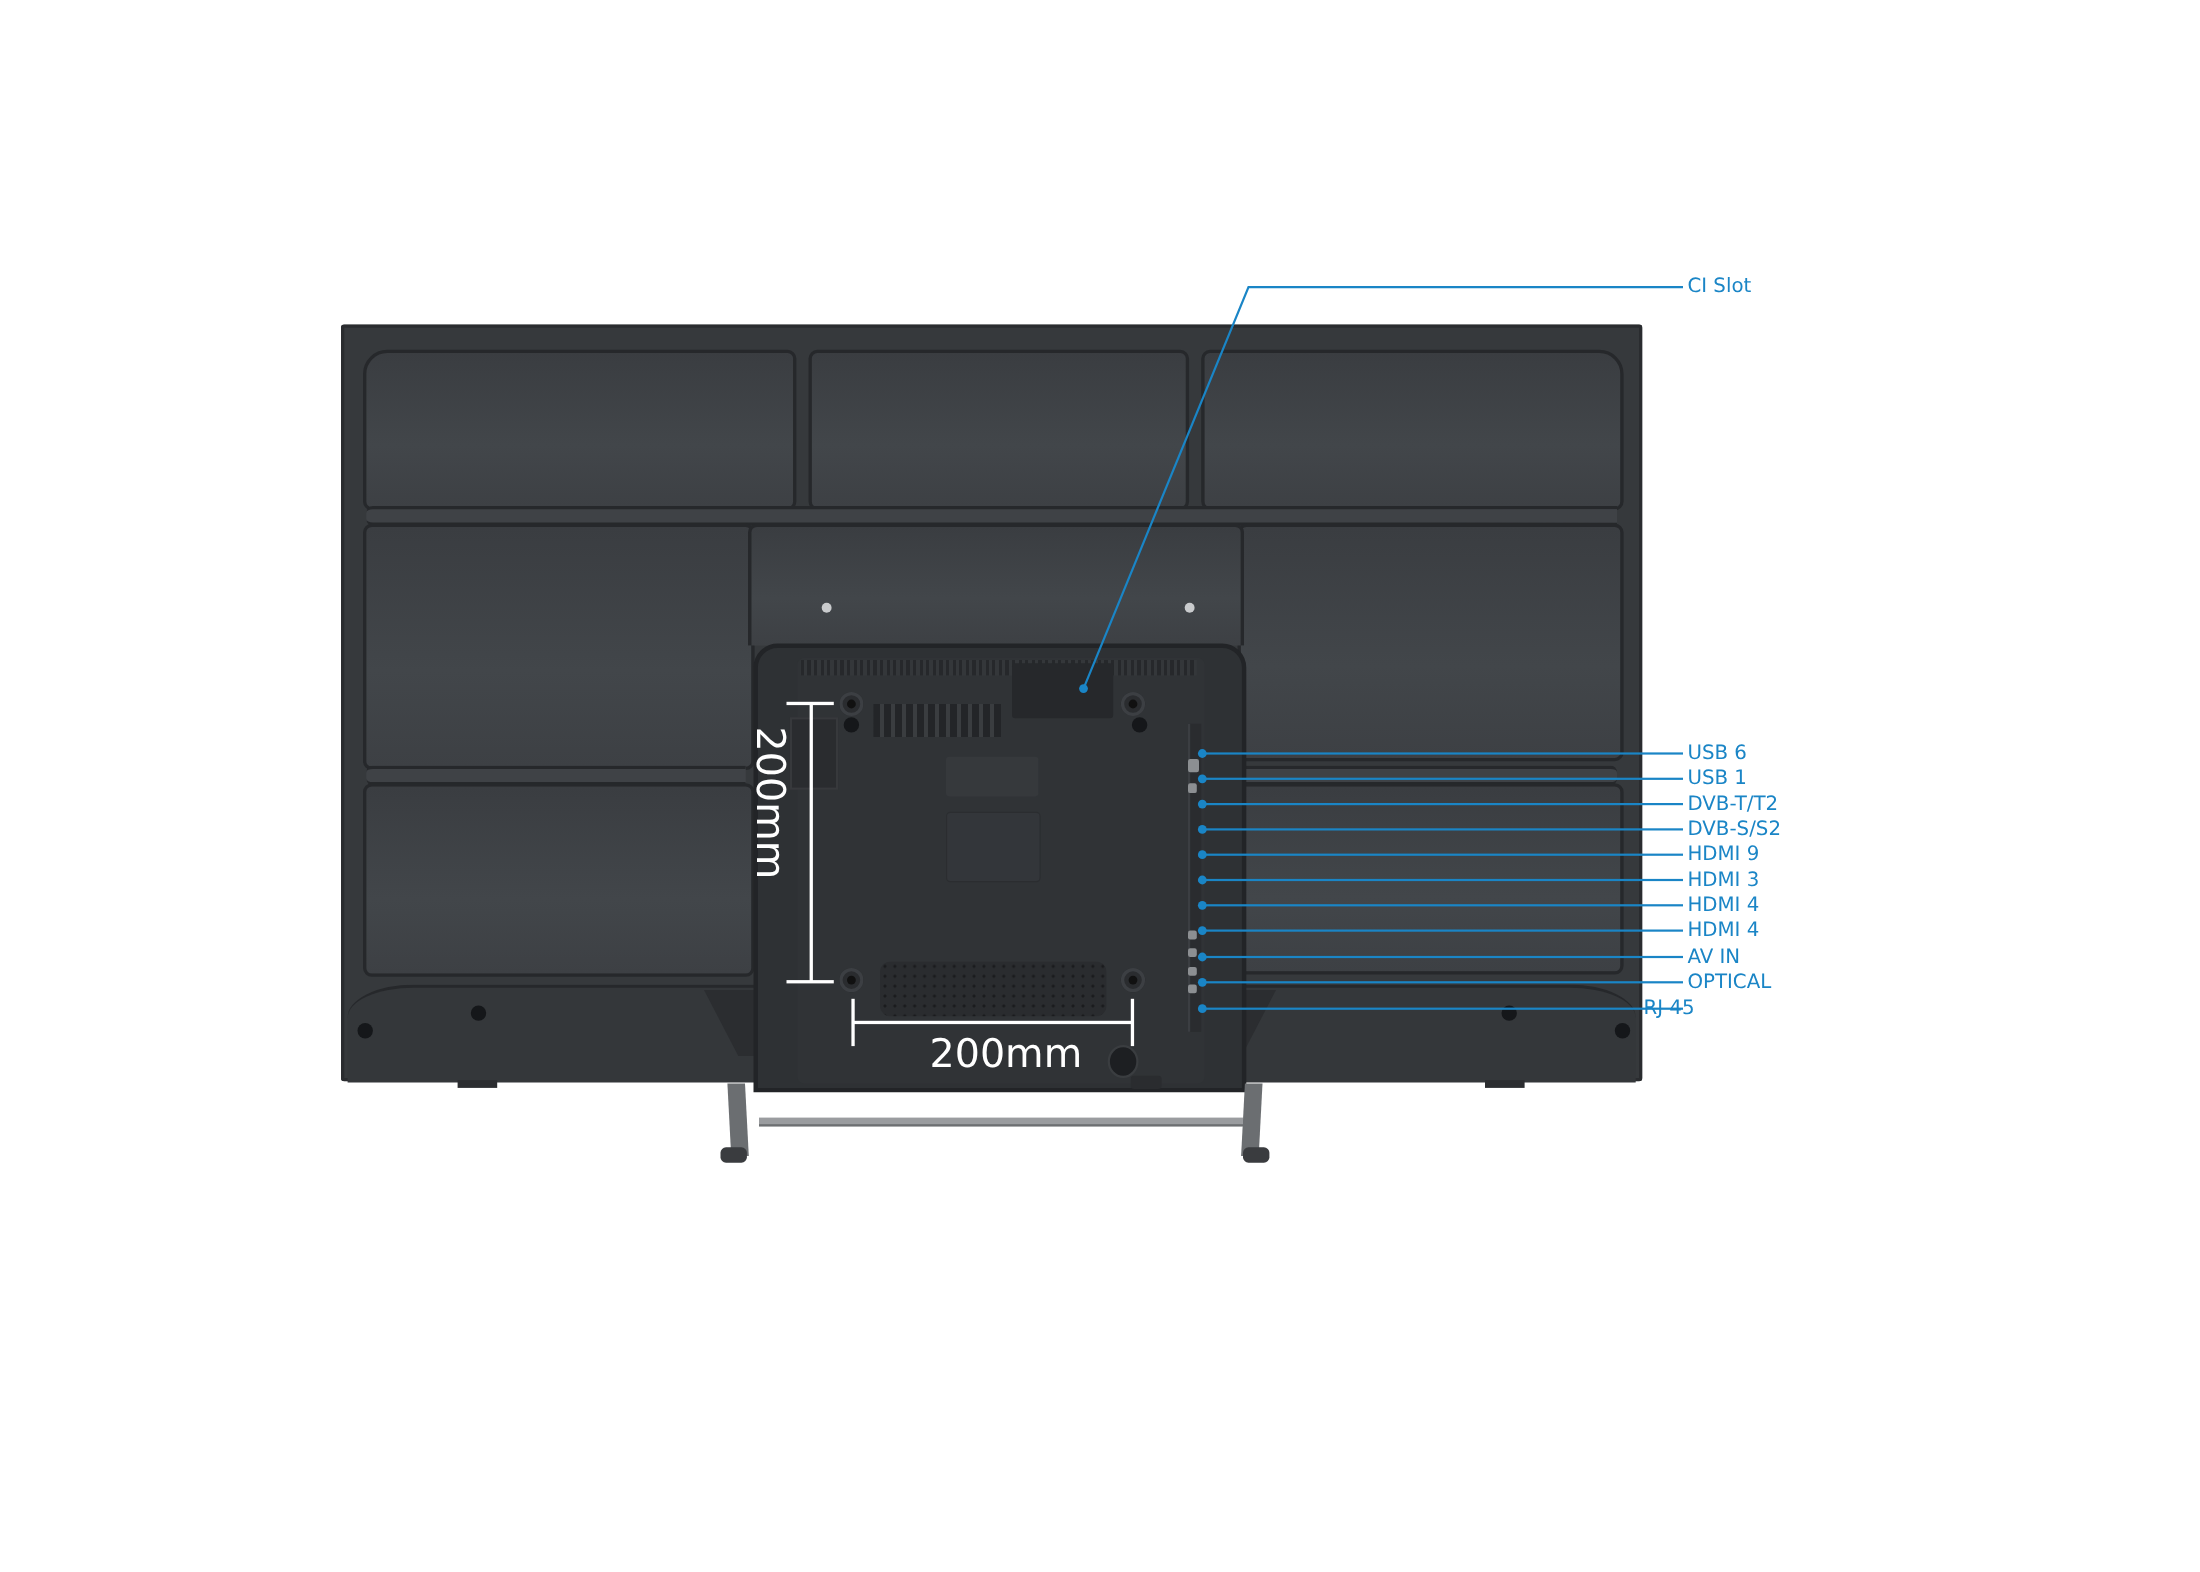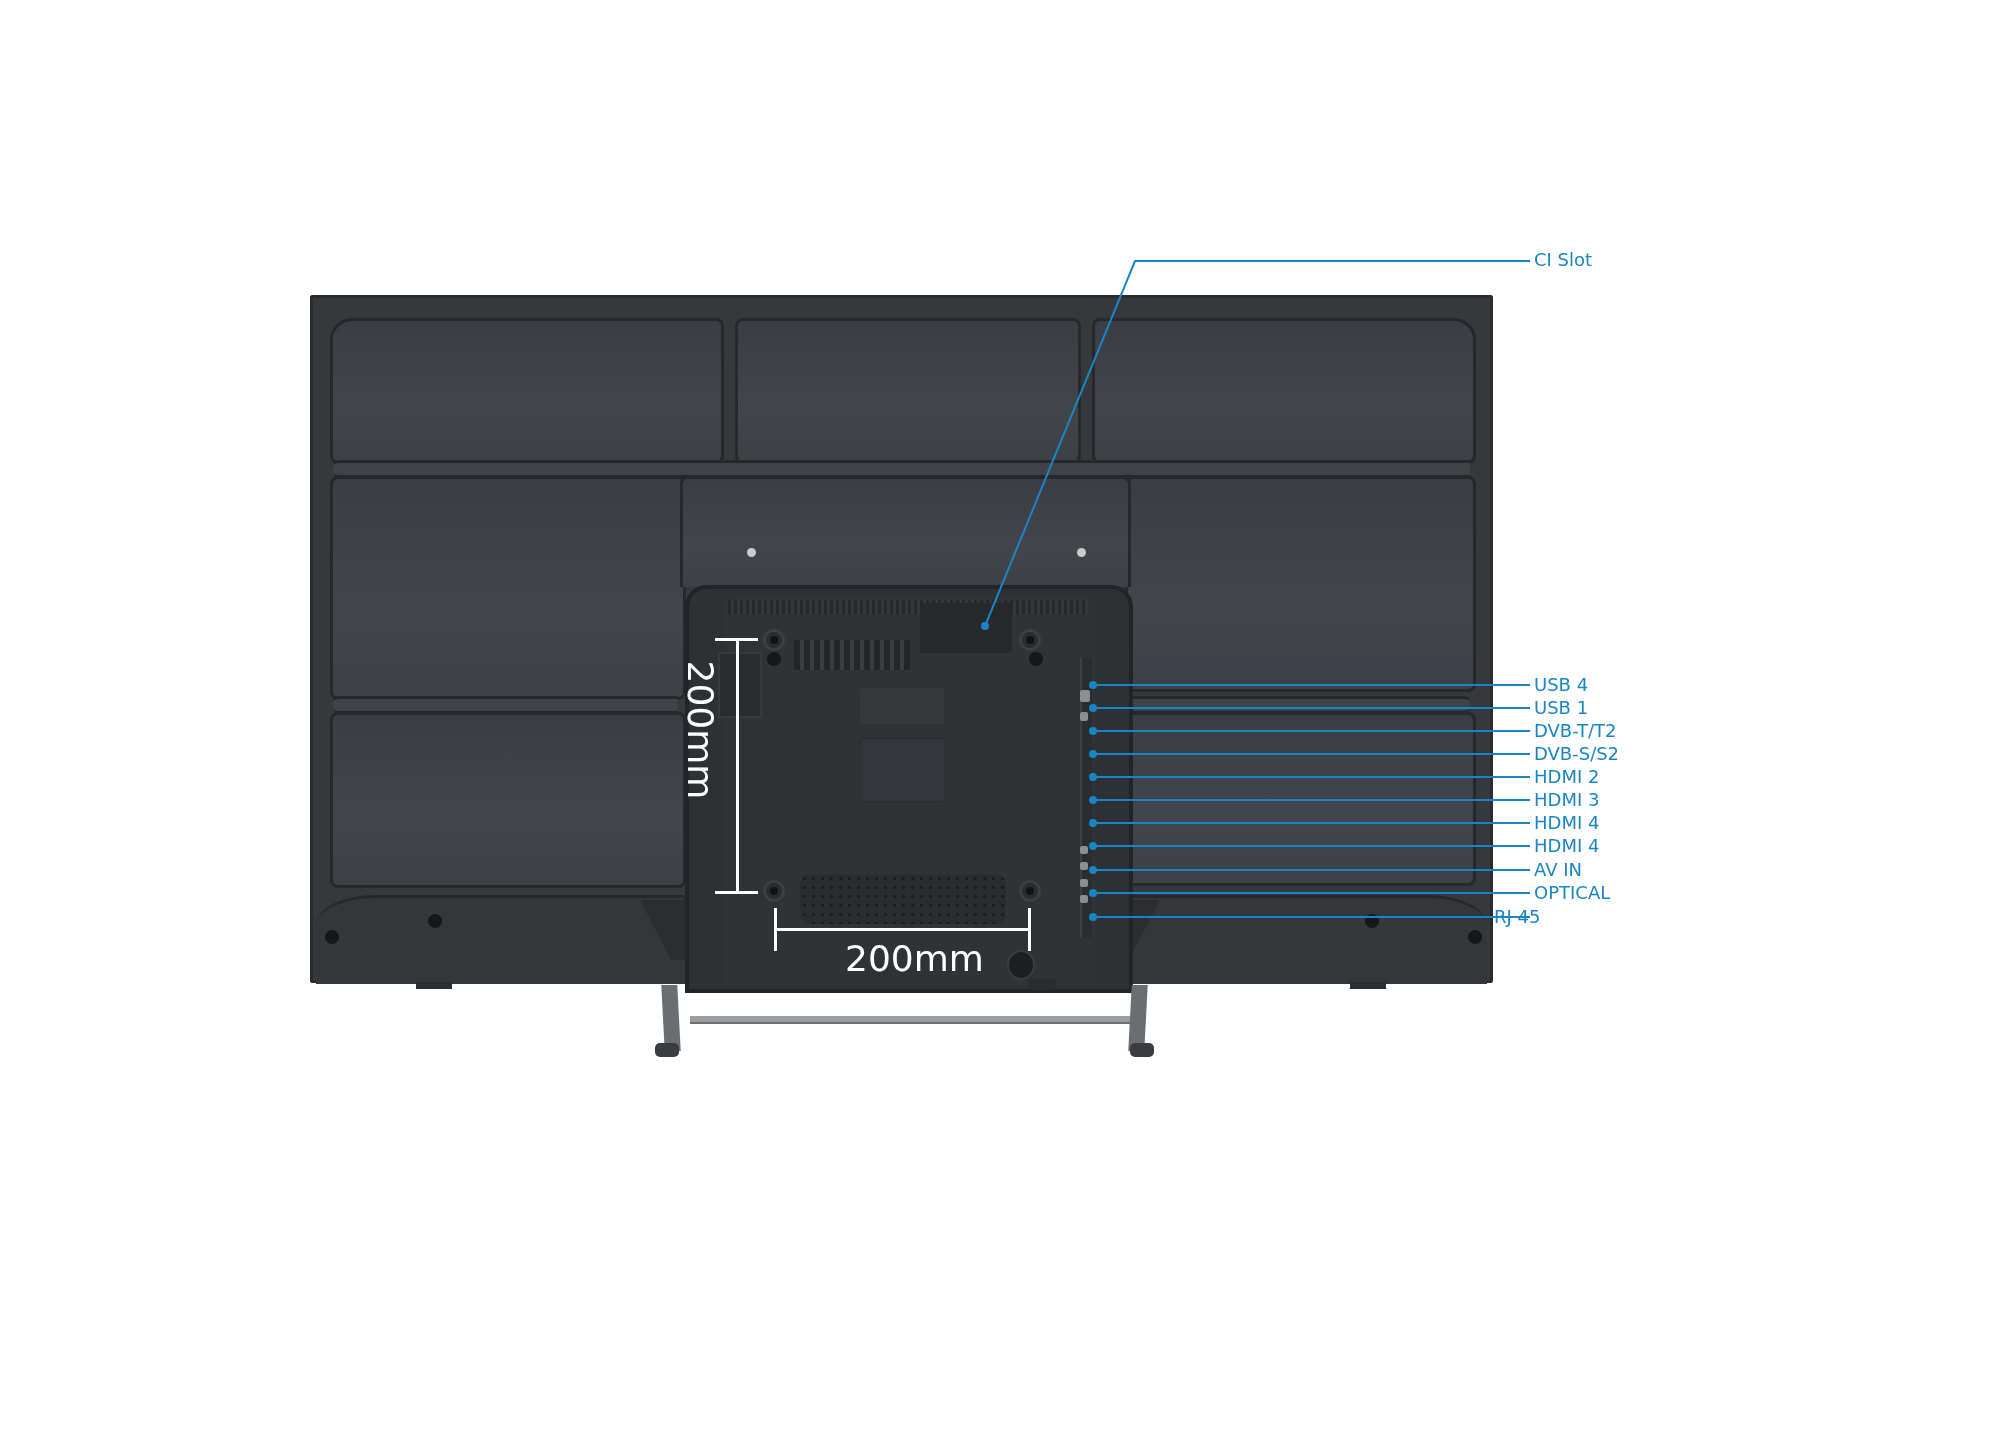--- a/index.html
+++ b/index.html
@@ -111,41 +111,41 @@
 <svg class="abs" style="left:0;top:0;" width="2000" height="1429">
   <polyline points="985,626 1135,261 1530,261" fill="none" stroke="#1a85c6" stroke-width="2"></polyline>
 </svg>
 <div class="abs dot" style="left:981px;top:622px;"></div>
 <div class="abs label" style="left:1534px;top:249px;">CI Slot</div>
 
 <div class="abs" style="left:0;top:0;">
   <div class="abs" style="top:685px;">
     <div class="abs dot" style="left:1089px;top:-4px;"></div>
     <div class="abs leader" style="left:1093px;top:-1px;width:437px;"></div>
-    <div class="abs label" style="left:1534px;top:-11px;">USB 4</div>
+    <div class="abs label" style="left:1534px;top:-11px;">USB 6</div>
   </div>
   <div class="abs" style="top:708px;">
     <div class="abs dot" style="left:1089px;top:-4px;"></div>
     <div class="abs leader" style="left:1093px;top:-1px;width:437px;"></div>
     <div class="abs label" style="left:1534px;top:-11px;">USB 1</div>
   </div>
   <div class="abs" style="top:731px;">
     <div class="abs dot" style="left:1089px;top:-4px;"></div>
     <div class="abs leader" style="left:1093px;top:-1px;width:437px;"></div>
     <div class="abs label" style="left:1534px;top:-11px;">DVB-T/T2</div>
   </div>
   <div class="abs" style="top:754px;">
     <div class="abs dot" style="left:1089px;top:-4px;"></div>
     <div class="abs leader" style="left:1093px;top:-1px;width:437px;"></div>
     <div class="abs label" style="left:1534px;top:-11px;">DVB-S/S2</div>
   </div>
   <div class="abs" style="top:777px;">
     <div class="abs dot" style="left:1089px;top:-4px;"></div>
     <div class="abs leader" style="left:1093px;top:-1px;width:437px;"></div>
-    <div class="abs label" style="left:1534px;top:-11px;">HDMI 2</div>
+    <div class="abs label" style="left:1534px;top:-11px;">HDMI 9</div>
   </div>
   <div class="abs" style="top:800px;">
     <div class="abs dot" style="left:1089px;top:-4px;"></div>
     <div class="abs leader" style="left:1093px;top:-1px;width:437px;"></div>
     <div class="abs label" style="left:1534px;top:-11px;">HDMI 3</div>
   </div>
   <div class="abs" style="top:823px;">
     <div class="abs dot" style="left:1089px;top:-4px;"></div>
     <div class="abs leader" style="left:1093px;top:-1px;width:437px;"></div>
     <div class="abs label" style="left:1534px;top:-11px;">HDMI 4</div>

